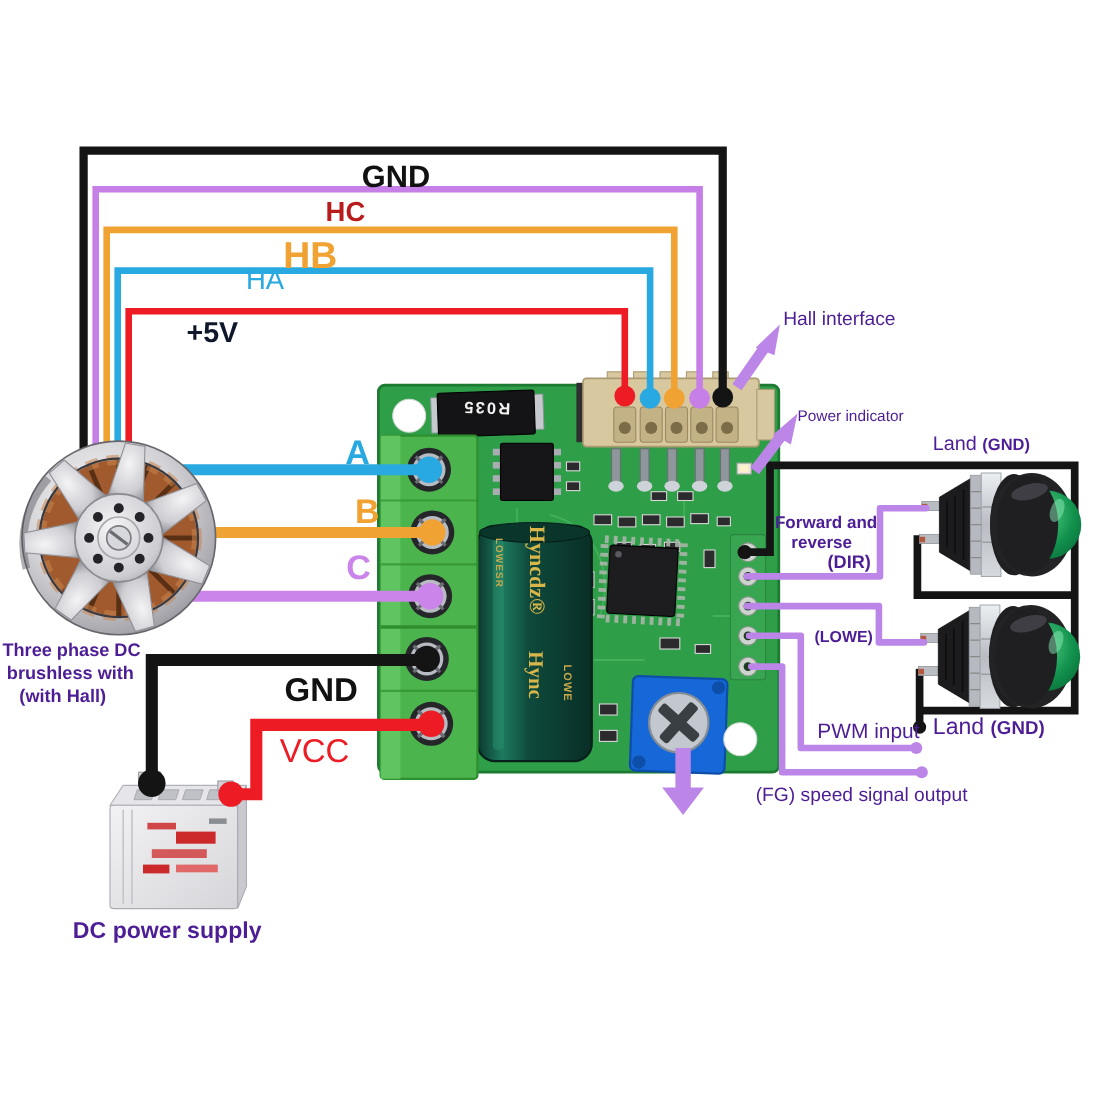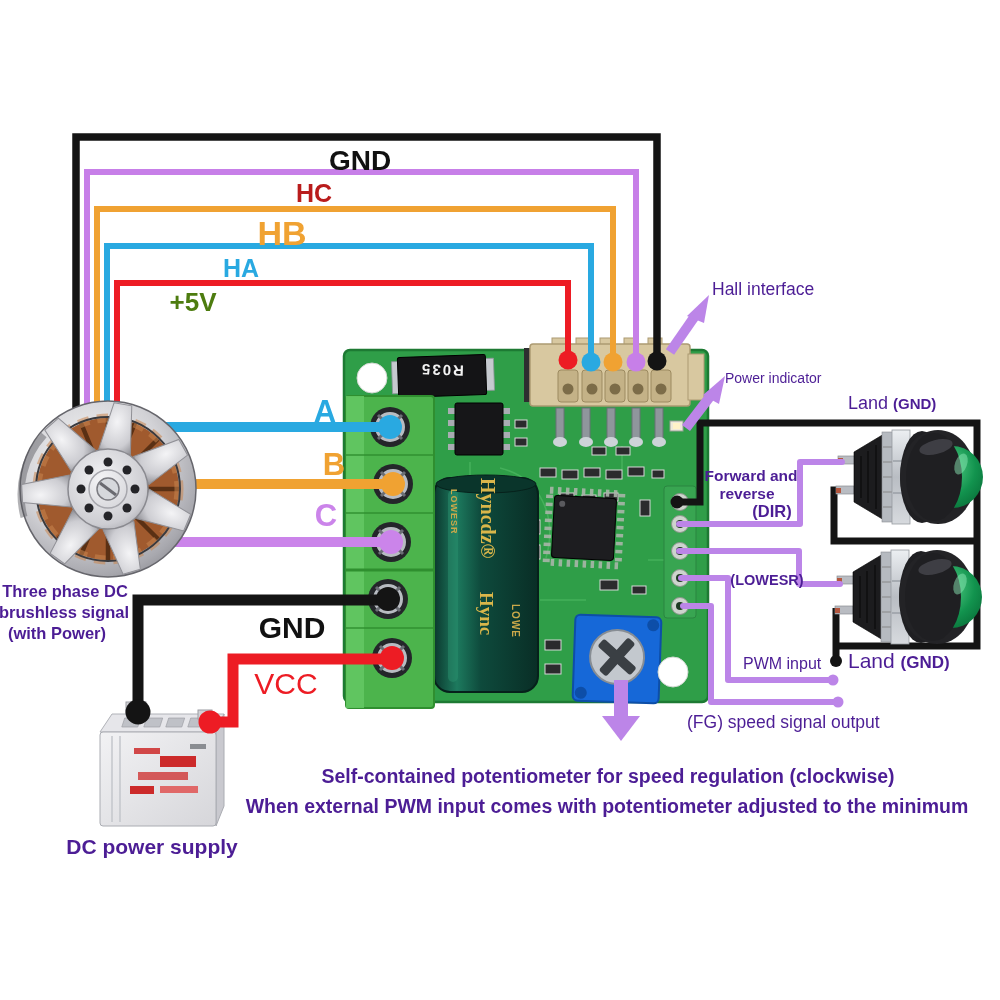--- a/index.html
+++ b/index.html
@@ -364,59 +364,57 @@
   </g>
   <g>
     <path d="M621,680 V720" stroke="#bc85e8" stroke-width="14" fill="none"></path>
     <polygon points="621,741 602,716 640,716" fill="#bc85e8"></polygon>
   </g>
 </svg>
 
 <div class="lbl c" style="left:360px;top:146px;font-size:28px;font-weight:700;color:#111">GND</div>
 <div class="lbl c" style="left:314px;top:180px;font-size:25px;font-weight:700;color:#b91c1c">HC</div>
 <div class="lbl c" style="left:282px;top:216px;font-size:34px;font-weight:700;color:#f0a232">HB</div>
-<div class="lbl c" style="left:241px;top:255px;font-size:25px;font-weight:700;color:#29a9e1">HA</div>
-<div class="lbl c" style="left:193px;top:289px;font-size:26px;font-weight:700;color:#4d7c0f">+5V</div>
+<div class="lbl c" style="left:241px;top:242px;font-size:25px;font-weight:400;color:#29a9e1">HA</div>
+<div class="lbl c" style="left:193px;top:289px;font-size:26px;font-weight:700;color:#0f172a">+5V</div>
 
 <div class="lbl c" style="left:325px;top:396px;font-size:31px;font-weight:700;color:#29a9e1">A</div>
 <div class="lbl c" style="left:334px;top:449px;font-size:31px;font-weight:700;color:#f0a232">B</div>
 <div class="lbl c" style="left:326px;top:500px;font-size:31px;font-weight:700;color:#cb84ea">C</div>
 
 <div class="lbl c" style="left:292px;top:612px;font-size:30px;font-weight:700;color:#111">GND</div>
 <div class="lbl c" style="left:286px;top:668px;font-size:30px;font-weight:400;color:#ed1c24">VCC</div>
 
 <div class="lbl c ctr" style="left:65px;top:583px;font-size:16.5px">Three phase DC</div>
-<div class="lbl c ctr" style="left:64px;top:604px;font-size:16.5px">brushless signal</div>
-<div class="lbl c ctr" style="left:57px;top:625px;font-size:16.5px">(with Power)</div>
+<div class="lbl c ctr" style="left:64px;top:604px;font-size:16.5px">brushless with</div>
+<div class="lbl c ctr" style="left:57px;top:625px;font-size:16.5px">(with Hall)</div>
 
 <div class="lbl c" style="left:152px;top:836px;font-size:21px">DC power supply</div>
 
 <div class="lbl" style="left:712px;top:280px;font-size:17.5px">Hall interface</div>
 <div class="lbl" style="left:725px;top:371px;font-size:14px">Power indicator</div>
 
 <div class="lbl" style="left:848px;top:394px;font-size:18px">
   <span>Land </span><span class="paren" style="font-size:15px">(GND)</span>
 </div>
 
 <div class="lbl c" style="left:751px;top:468px;font-size:15.5px">Forward and</div>
 <div class="lbl c" style="left:747px;top:486px;font-size:15.5px">reverse</div>
 <div class="lbl c bold" style="left:772px;top:503px;font-size:16.5px">(DIR)</div>
 
-<div class="lbl c bold" style="left:767px;top:573px;font-size:14.5px">(LOWESR)</div>
-
-<div class="lbl" style="left:743px;top:656px;font-size:16px">PWM input</div>
+<div class="lbl c bold" style="left:767px;top:573px;font-size:14.5px">(LOWE)</div>
+
+<div class="lbl" style="left:743px;top:656px;font-size:19px">PWM input</div>
 
 <div class="lbl" style="left:848px;top:650px;font-size:21px">
   <span>Land </span><span class="paren" style="font-size:17px">(GND)</span>
 </div>
 
 <div class="lbl" style="left:687px;top:713px;font-size:17.5px">(FG) speed signal output</div>
 
-<div class="lbl c" style="left:608px;top:766px;font-size:19.5px">Self-contained potentiometer for speed regulation (clockwise)</div>
-<div class="lbl c" style="left:607px;top:796px;font-size:19.5px">When external PWM input comes with potentiometer adjusted to the minimum</div>
 
 <div class="lbl ctr" style="left:408px;top:362px;width:68px;font-size:15px;font-weight:700;color:#f2f2f2;letter-spacing:2px;transform:rotate(182deg)">R035</div>
 <div class="lbl" style="left:498px;top:478px;font-size:20px;font-weight:700;color:#d9b64a;font-family:'Liberation Serif',serif;transform:rotate(90deg);transform-origin:0 0">Hyncdz®</div>
 <div class="lbl" style="left:496px;top:592px;font-size:19px;font-weight:700;color:#d9b64a;font-family:'Liberation Serif',serif;transform:rotate(90deg);transform-origin:0 0">Hync</div>
 <div class="lbl" style="left:458px;top:489px;font-size:9px;font-weight:700;color:#c9a84a;letter-spacing:1px;transform:rotate(90deg);transform-origin:0 0">LOWESR</div>
 <div class="lbl" style="left:520px;top:604px;font-size:10px;font-weight:700;color:#c9a84a;letter-spacing:1px;transform:rotate(90deg);transform-origin:0 0">LOWE</div>
 
 </div>
 
 </body></html>

